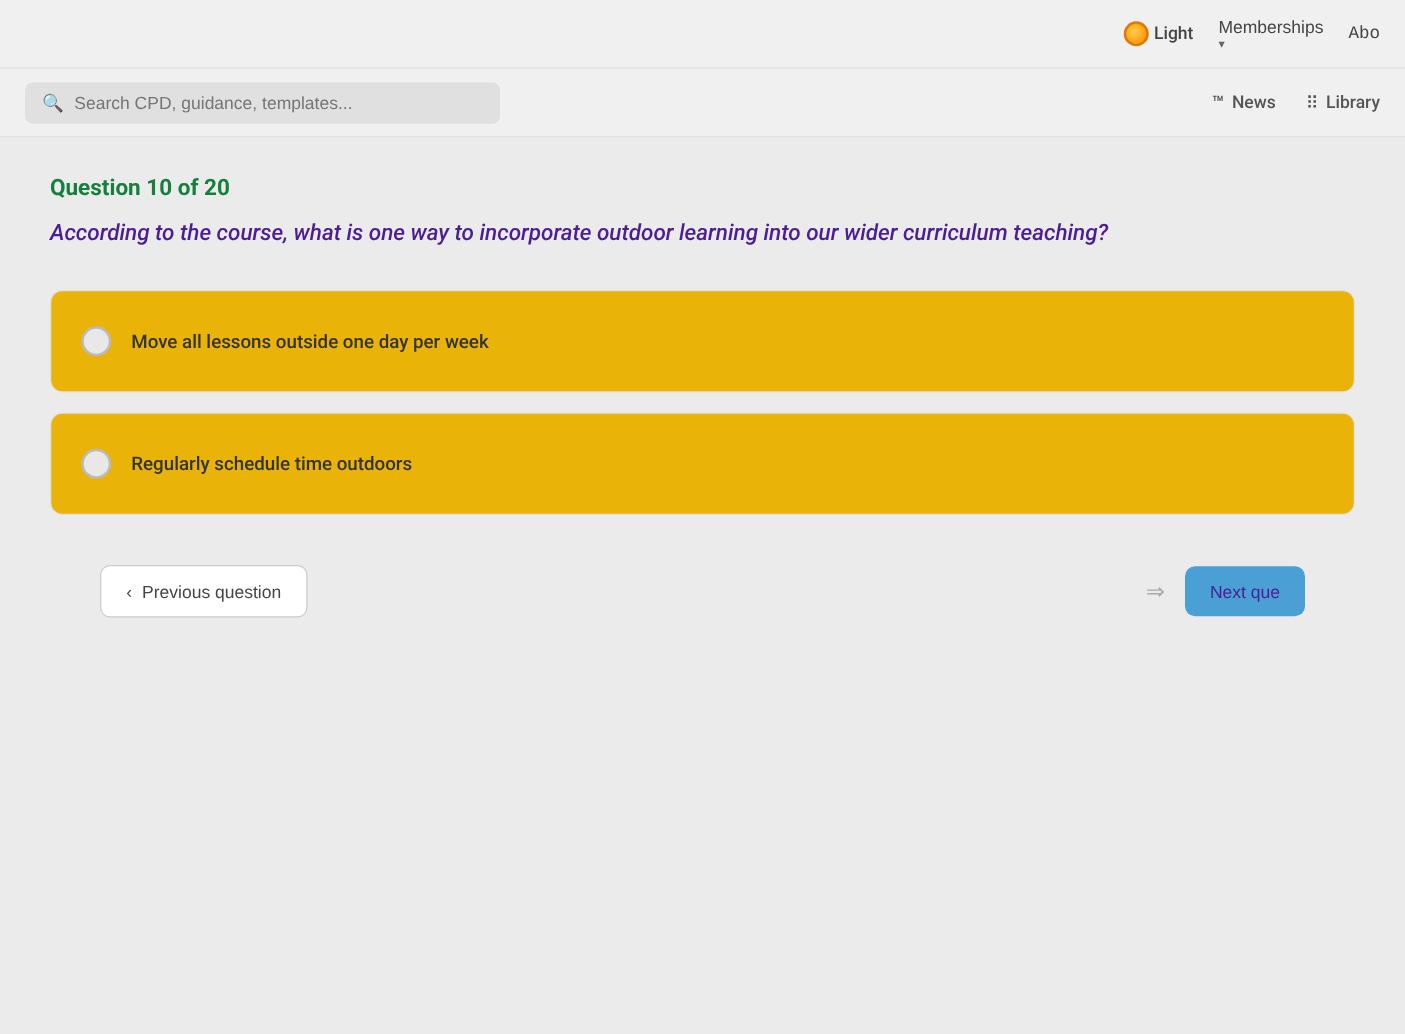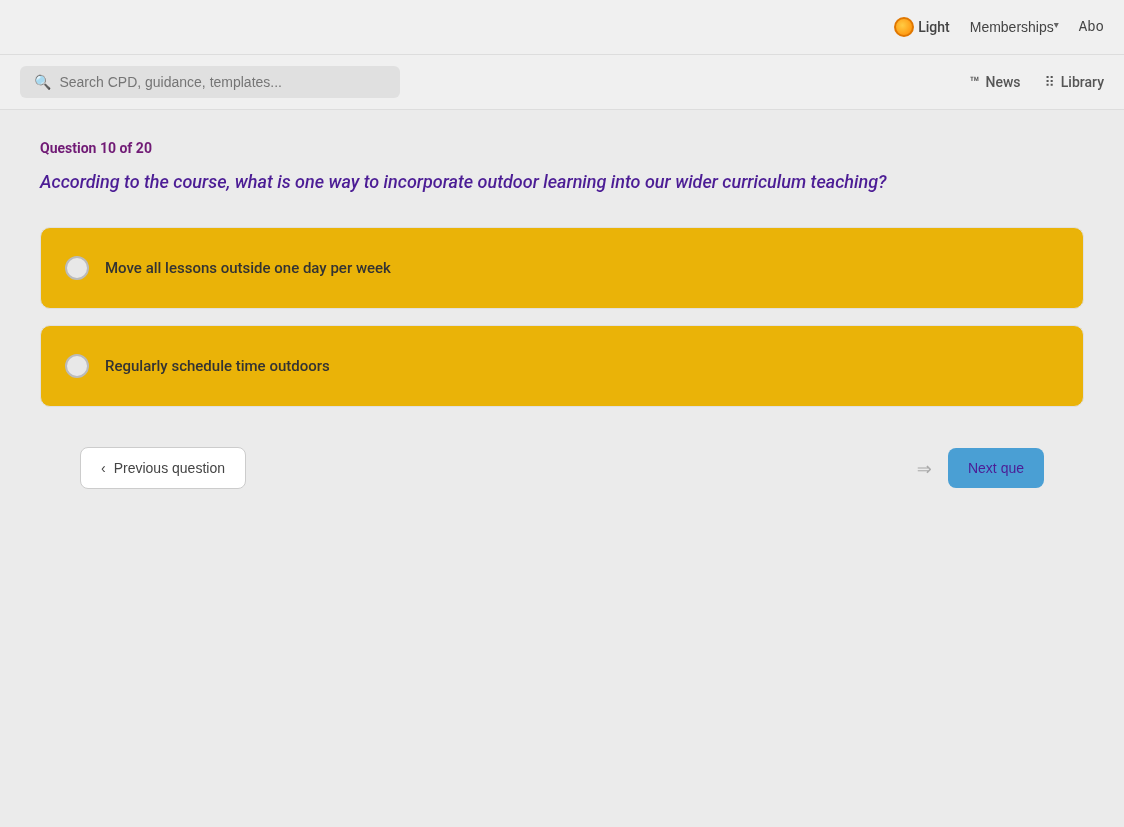--- a/index.html
+++ b/index.html
@@ -58,20 +58,21 @@
     .memberships-btn {
       display: flex;
       align-items: flex-start;
       gap: 0;
       font-size: 14px;
       color: #444;
       font-weight: 500;
       cursor: pointer;
       background: none;
       border: none;
+      flex-direction: column;
     }
 
     .chevron-down {
       font-size: 10px;
       color: #666;
     }
 
     .about-btn {
       font-size: 14px;
       color: #444;
@@ -141,23 +142,23 @@
     }
 
     
     .main-content {
       padding: 30px 40px;
       background: #ebebeb;
       min-height: calc(827px - 110px);
     }
 
     .question-header {
-      font-size: 14px;
+      font-size: 18px;
       font-weight: 700;
-      color: #701a75;
+      color: #15803d;
       margin-bottom: 12px;
     }
 
     .question-text {
       font-size: 18px;
       color: #4c1d95;
       margin-bottom: 32px;
       line-height: 1.5;
       font-style: italic;
       font-weight: 500;

